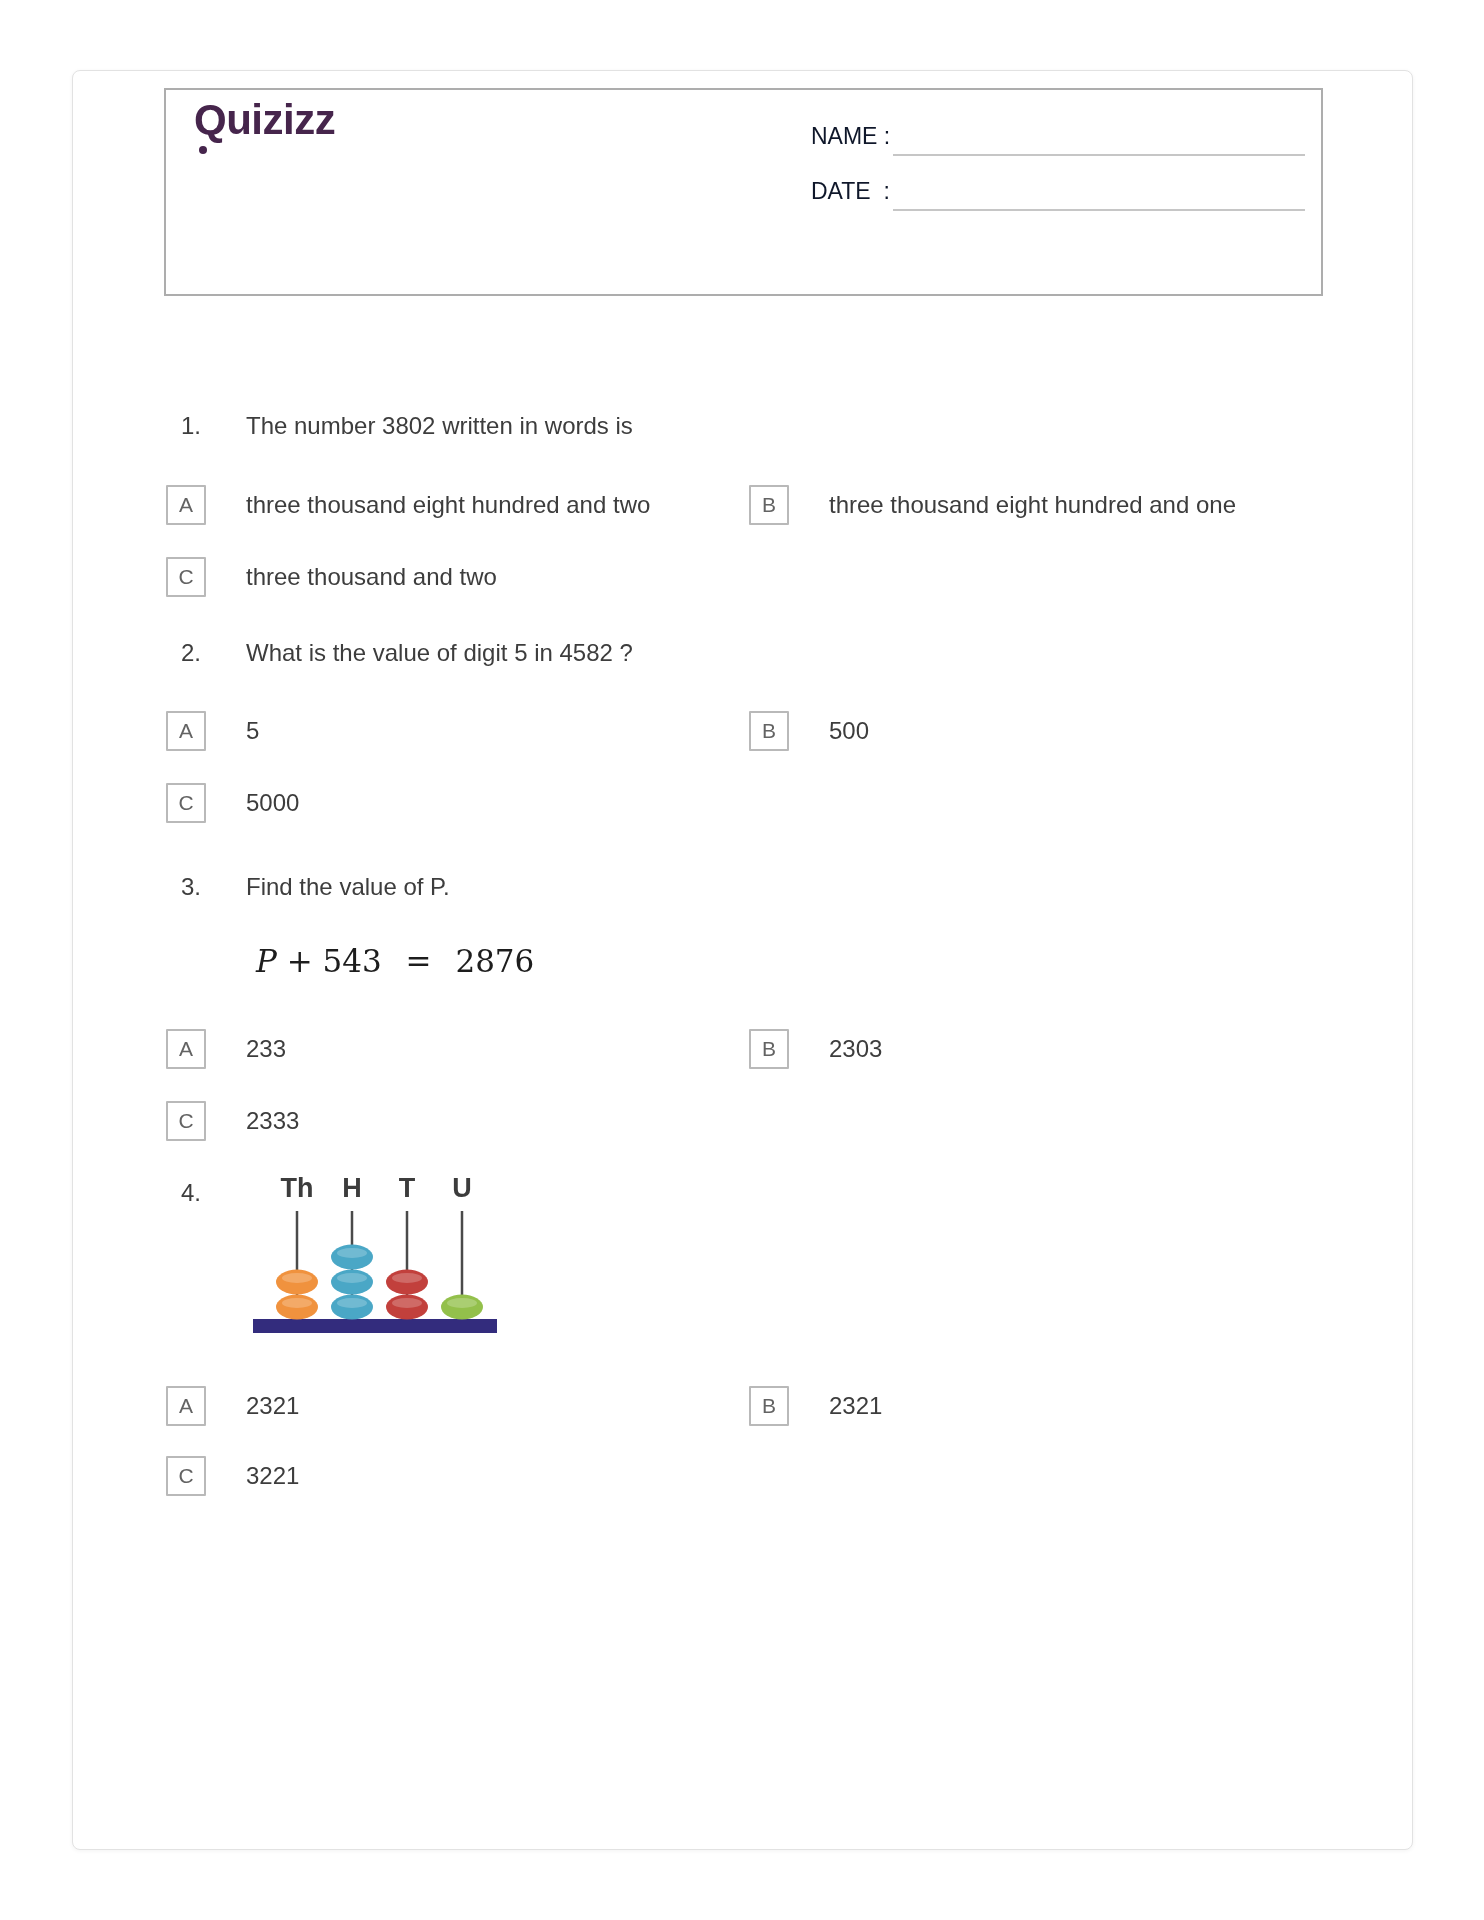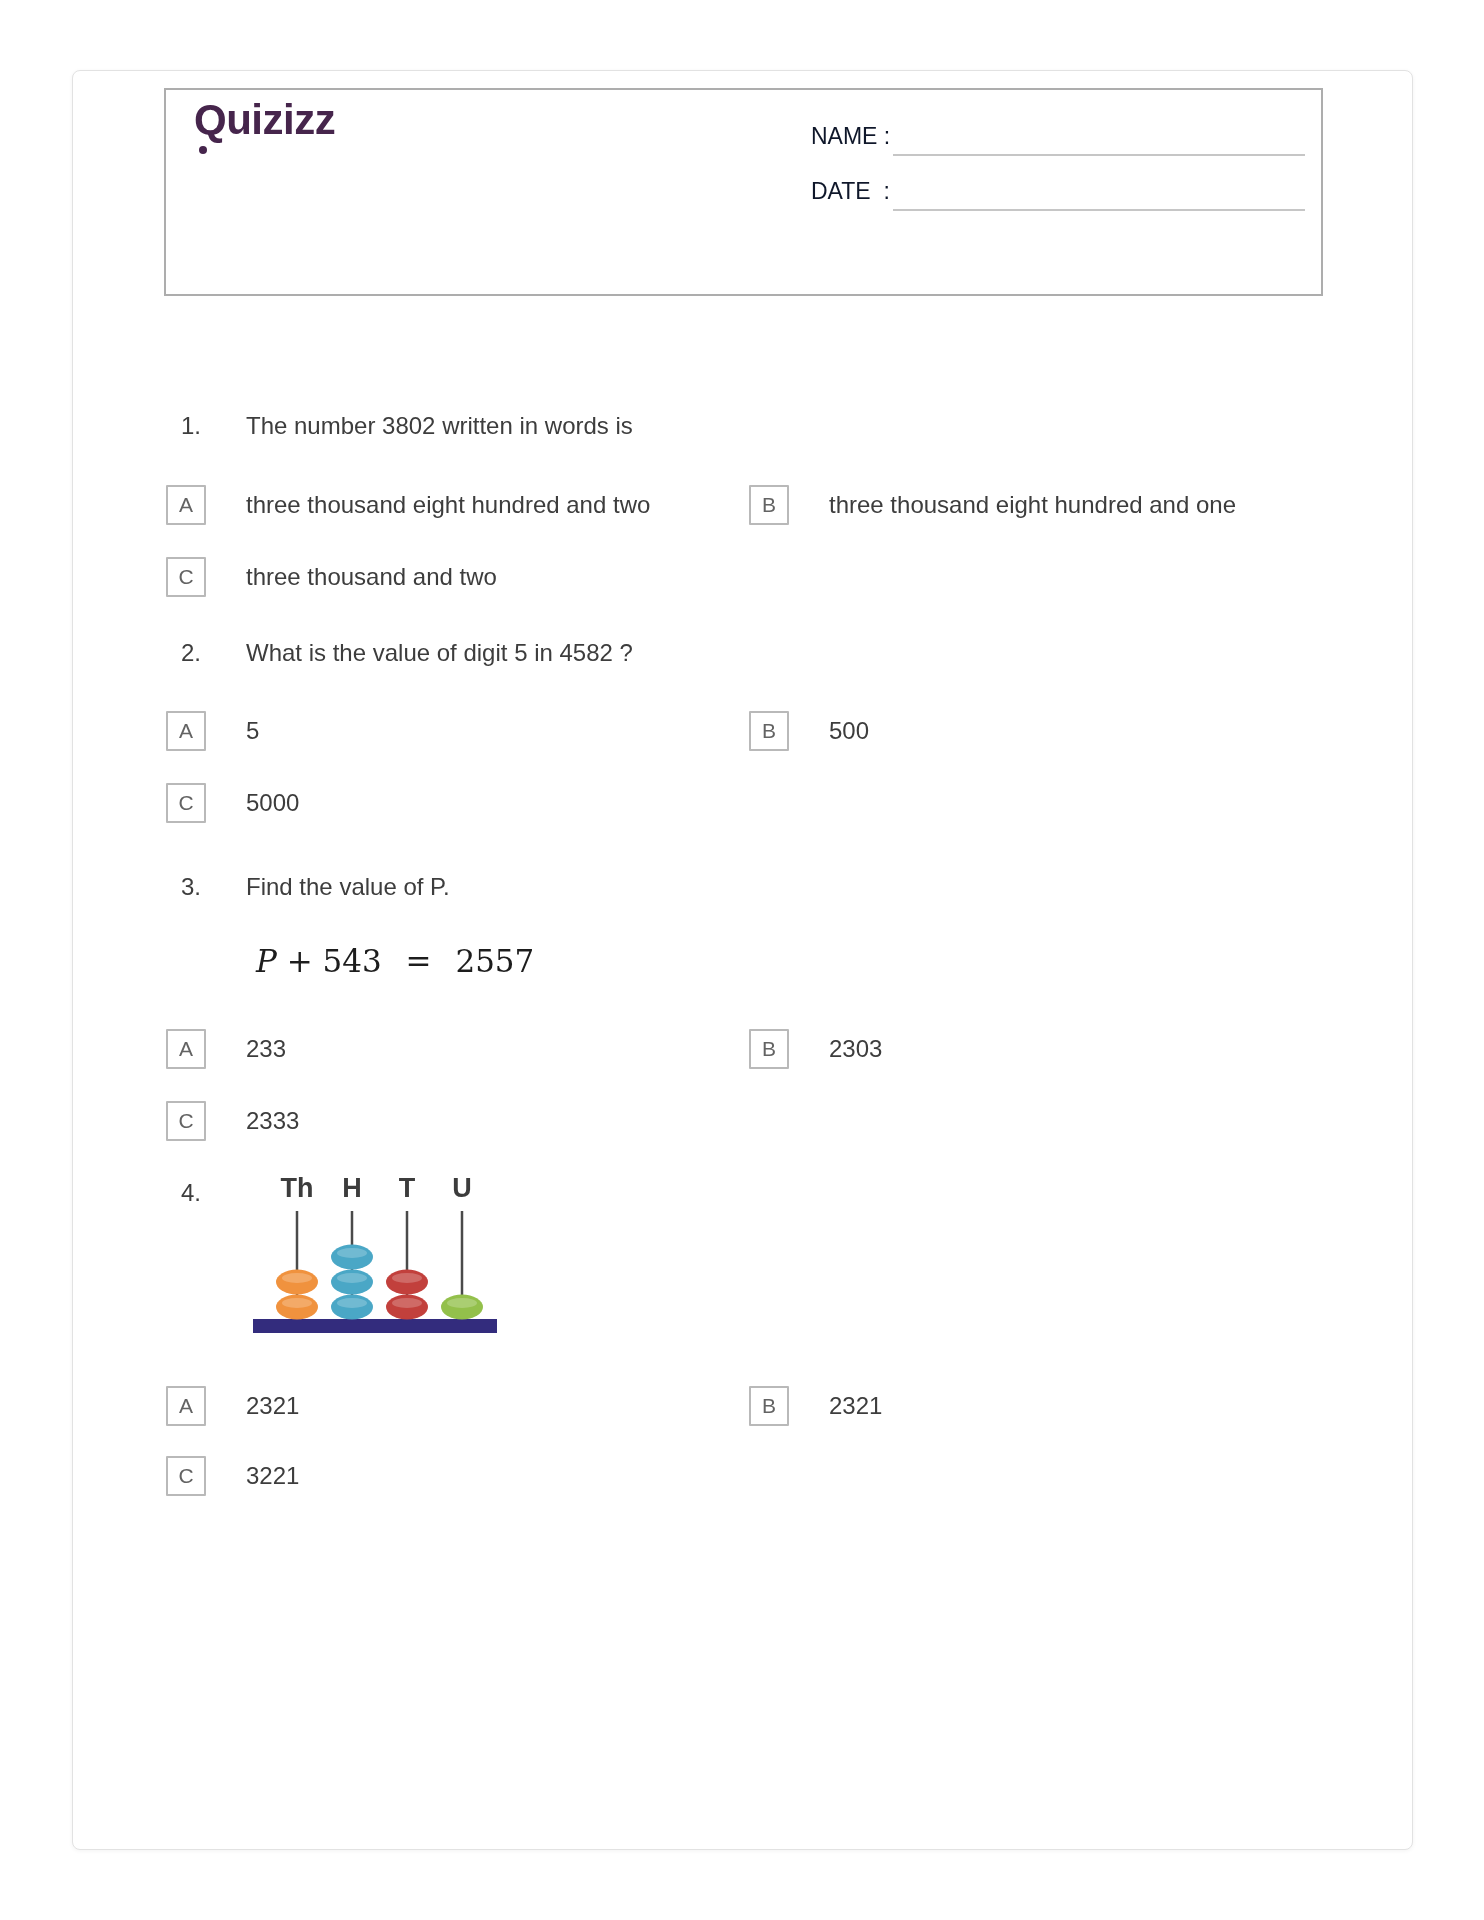--- a/index.html
+++ b/index.html
@@ -113,21 +113,21 @@
       <div class="optlabel">5000</div>
     </div>
   </div>
 
   <div class="qnum" style="top:802px">3.</div>
   <div class="qtext" style="top:802px">Find the value of P.</div>
   <div class="equation">
     <span class="evar">P</span>
     <span>+ 543</span>
     <span class="eeq">=</span>
-    <span>2557</span>
+    <span>2876</span>
   </div>
   <div class="optrow" style="top:958px">
     <div class="opt opt-left">
       <div class="optbox">A</div>
       <div class="optlabel">233</div>
     </div>
     <div class="opt opt-right">
       <div class="optbox">B</div>
       <div class="optlabel">2303</div>
     </div>

